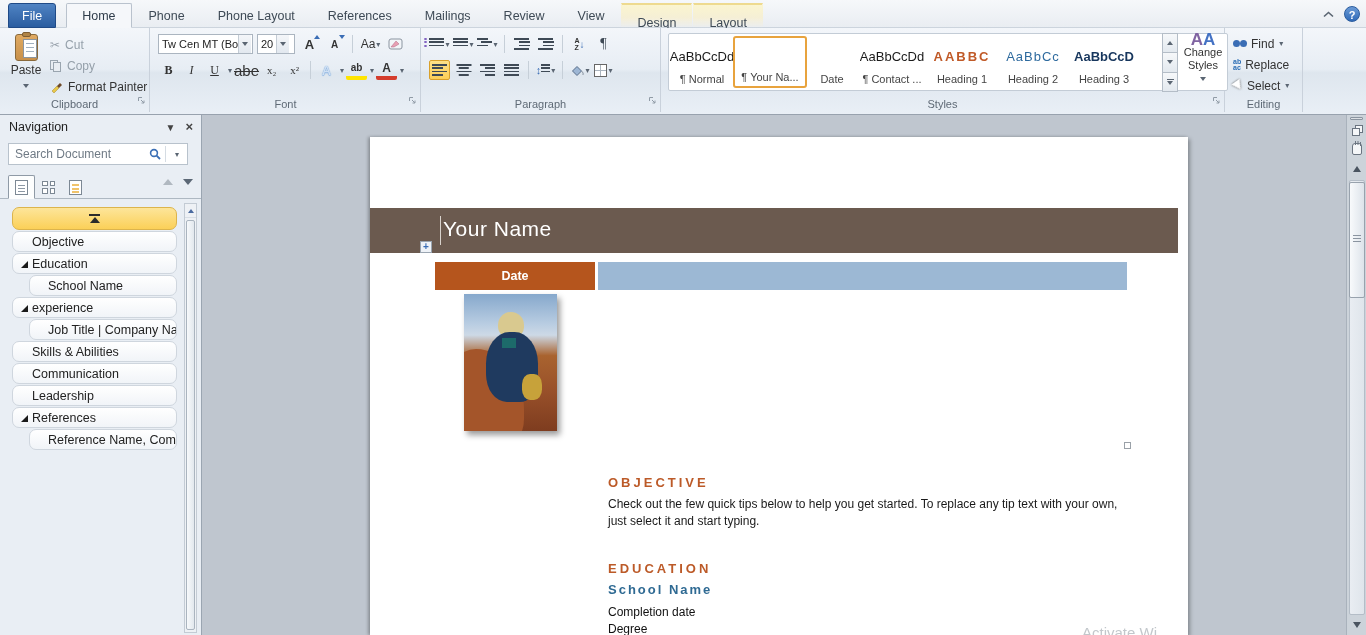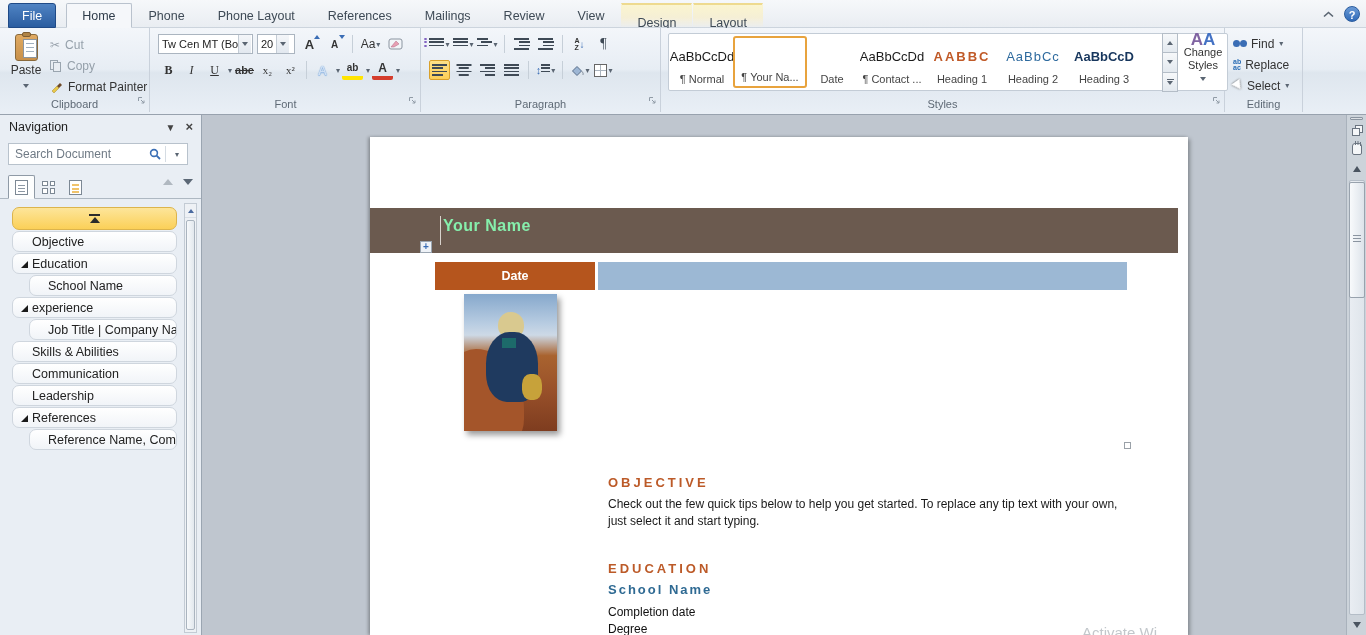--- a/index.html
+++ b/index.html
@@ -54,21 +54,21 @@
   .combo { height:20px; background:#fff; border:1px solid #abb5c0; display:flex; align-items:center; font-size:11px; color:#222; }
   .combo .cv { padding:0 3px; overflow:hidden; white-space:nowrap; }
   .combo .cd { width:13px; height:100%; border-left:1px solid #c4ccd5; display:flex; align-items:center; justify-content:center; background:linear-gradient(#f4f6f9,#e2e8ef); }
   .fname { width:95px; } .fname .cv{ width:79px; } .fsize { width:38px; }
   .ibtn { min-width:21px; height:20px; display:flex; align-items:center; justify-content:center; border-radius:2px; font-size:12px; color:#333; position:relative; }
   .ibtn.sel { background:linear-gradient(#fde189,#fbce57); border:1px solid #d9a02b; }
   .fontrow2 { position:absolute; left:7px; top:32px; display:flex; align-items:center; gap:2px; }
   .bB { font-weight:bold; font-family:"Liberation Serif",serif; }
   .bI { font-style:italic; font-family:"Liberation Serif",serif; }
   .bU { text-decoration:underline; font-family:"Liberation Serif",serif; }
-  .bStrike { text-decoration:line-through; font-size:11px;font-weight:bold; }
+  .bStrike { text-decoration:line-through; font-size:15px; }
   .subsup { font-size:11px; font-family:"Liberation Serif",serif; }
   .vsep { width:1px; height:18px; background:#c6cfd8; margin:0 3px; }
   .fxA { color:#cfe0f4; text-shadow:0 0 1px #5a90cc, 0 1px 1px #9cc0e8; font-weight:bold; font-size:13px; }
   .hlab { font-size:10px; font-weight:bold; color:#333; border-bottom:4px solid #ffe400; line-height:10px; }
   .fcA { font-size:12px; font-weight:bold; color:#333; border-bottom:4px solid #d43c2c; line-height:11px; }
   .tinytri { font-size:8px; color:#5a6572; margin-left:1px; }
   .growarrow { position:absolute; top:1px; right:0; width:0; height:0; border-left:3px solid transparent; border-right:3px solid transparent; }
   .up { border-bottom:4px solid #3a6db5; } .dn { border-top:4px solid #3a6db5; }
 
   
@@ -150,21 +150,21 @@
   .jumpico .bar { width:11px; height:2px; background:#2b2b2b; margin-bottom:1px; }
   .jumpico .tu { width:0;height:0;border-left:5px solid transparent;border-right:5px solid transparent;border-bottom:6px solid #2b2b2b; }
   .navscroll { position:absolute; right:4px; top:88px; width:13px; height:430px; background:#eef1f5; border:1px solid #c3cbd4; }
   .navscroll .nup { height:14px; display:flex; align-items:center; justify-content:center; border-bottom:1px solid #d8dee5; }
   .navscroll .nthumb { position:absolute; left:1px; right:1px; top:16px; bottom:2px; background:linear-gradient(90deg,#f7f9fb,#e2e8ee); border:1px solid #aab4bf; border-radius:2px; }
 
   
   .docarea { position:absolute; left:202px; top:115px; width:1144px; height:520px; background:#bfc6cf; overflow:hidden; }
   .page { position:absolute; left:168px; top:22px; width:818px; height:498px; background:#fff; box-shadow:-2px 0 3px rgba(0,0,0,.25), 2px 2px 4px rgba(0,0,0,.3); }
   .namebar { position:absolute; left:0; top:71px; width:808px; height:45px; background:#6b5a4f; }
-  .namebar .nm { position:absolute; left:73px; top:9px; font-size:16px; color:#86efac; letter-spacing:.5px; font-weight:700; }
+  .namebar .nm { position:absolute; left:73px; top:9px; font-size:21px; color:#ffffff; letter-spacing:.5px; font-weight:400; }
   .cursorline { position:absolute; left:70px; top:8px; width:1px; height:29px; background:#d8d2cc; }
   .movehandle { position:absolute; left:50px; top:104px; width:12px; height:12px; background:#eef2f7; border:1px solid #9aa5b1; color:#3a6db5;
     font-size:10px; line-height:10px; text-align:center; font-weight:bold; }
   .datecell { position:absolute; left:65px; top:125px; width:160px; height:28px; background:#b5551d; color:#fff;
     display:flex; align-items:center; justify-content:center; font-size:12.5px; font-weight:bold; }
   .bluebar { position:absolute; left:228px; top:125px; width:529px; height:28px; background:#9cb8d4; }
   .photo { position:absolute; left:94px; top:157px; width:93px; height:137px; box-shadow:3px 4px 6px rgba(0,0,0,.4); overflow:hidden;
     background:linear-gradient(180deg,#86a8cc 0%,#b9cde2 22%,#cdd9e6 30%,#a9632f 45%,#99512a 70%,#7e3c1f 100%); }
   .photo .rock { position:absolute; left:-20px; top:55px; width:80px; height:100px; background:#a4552a; border-radius:40% 60% 30% 50%; }
   .photo .person { position:absolute; left:22px; top:38px; width:52px; height:70px; background:#1f3a5f; border-radius:45% 45% 35% 40%; }

